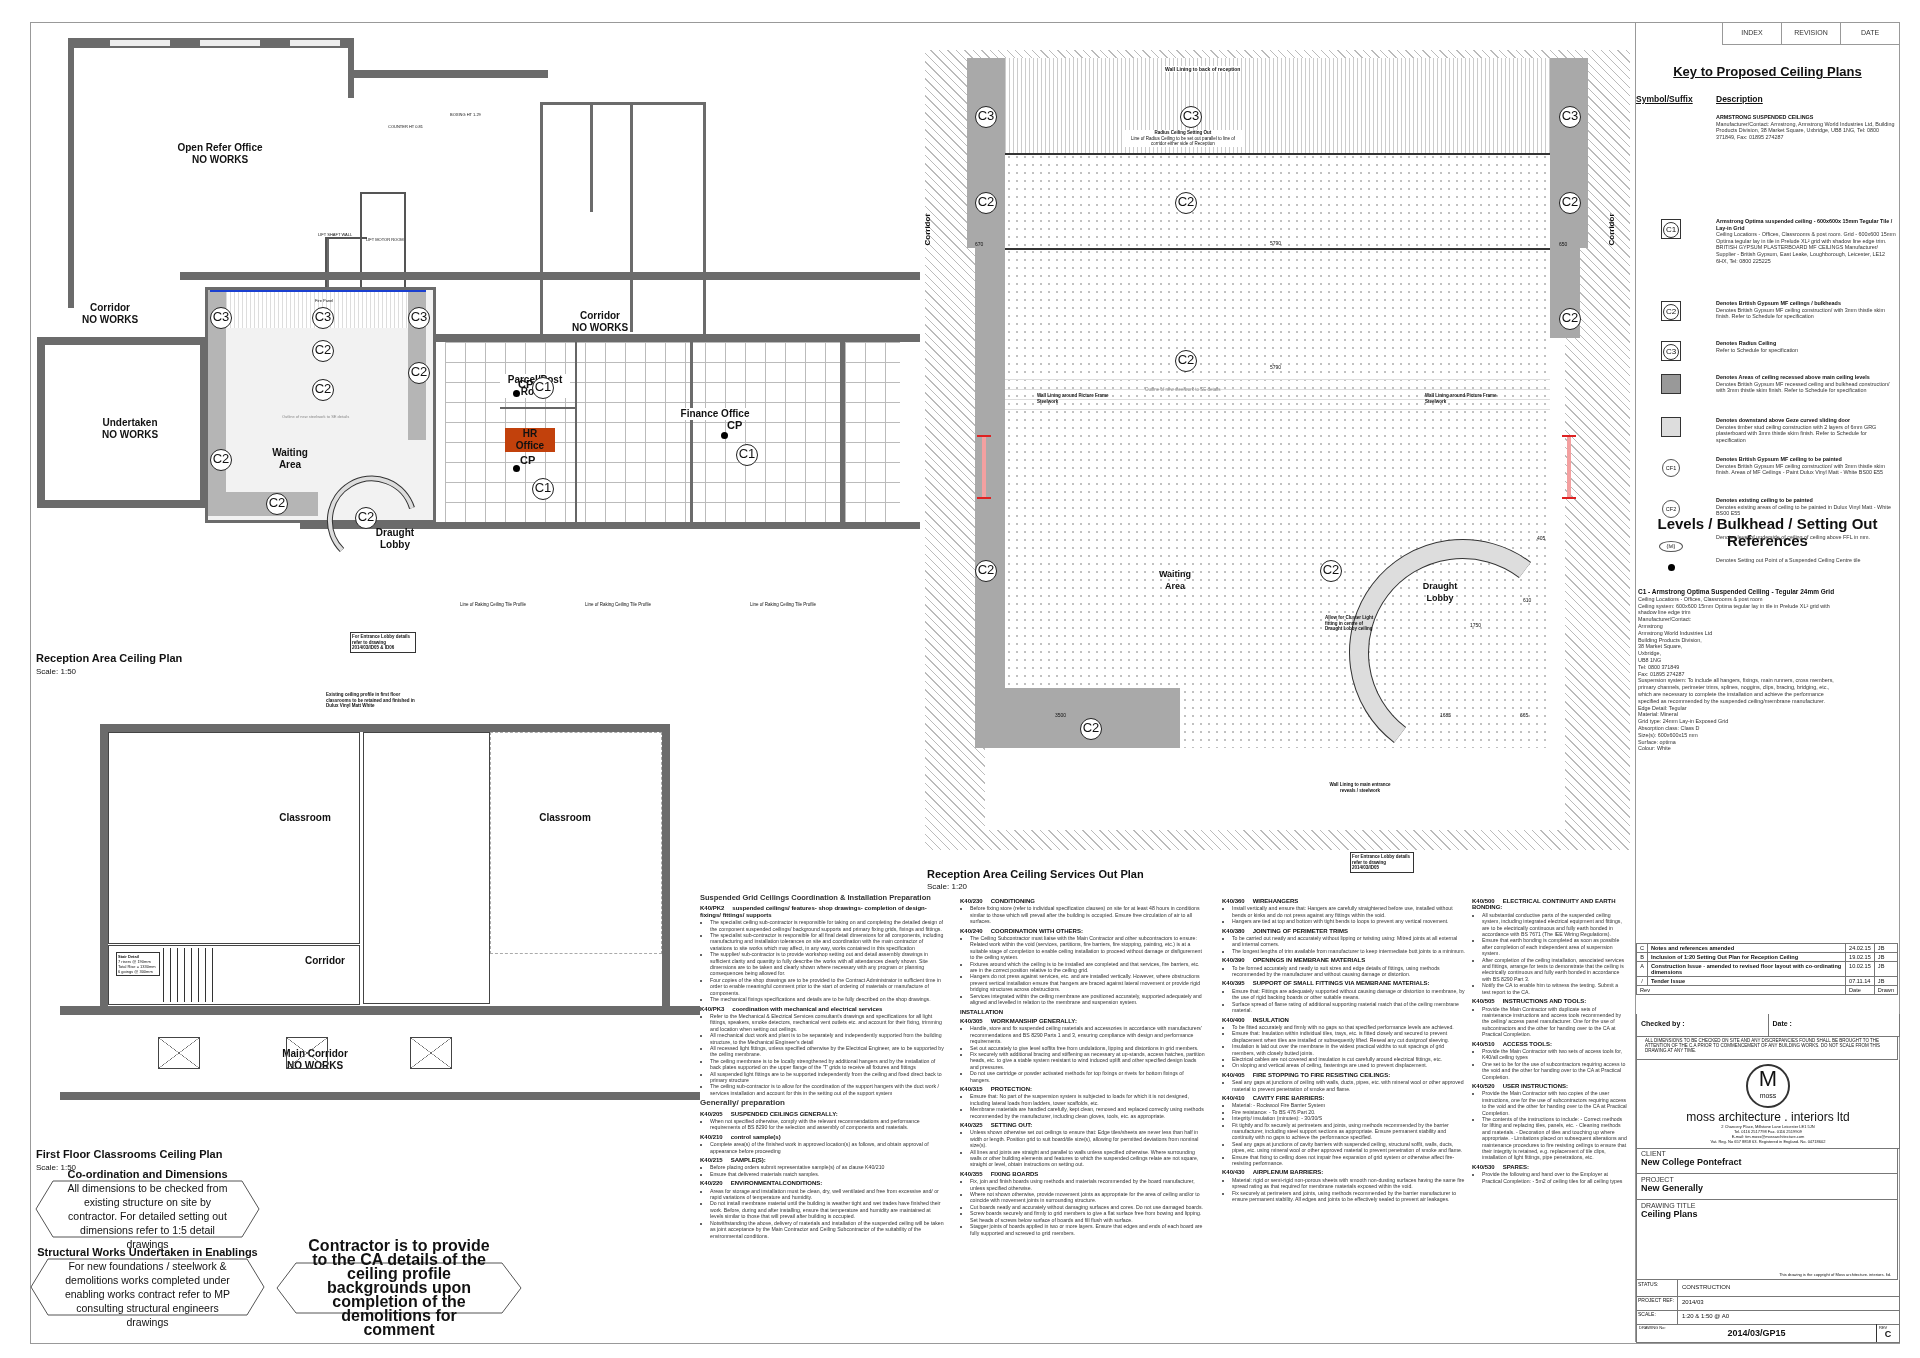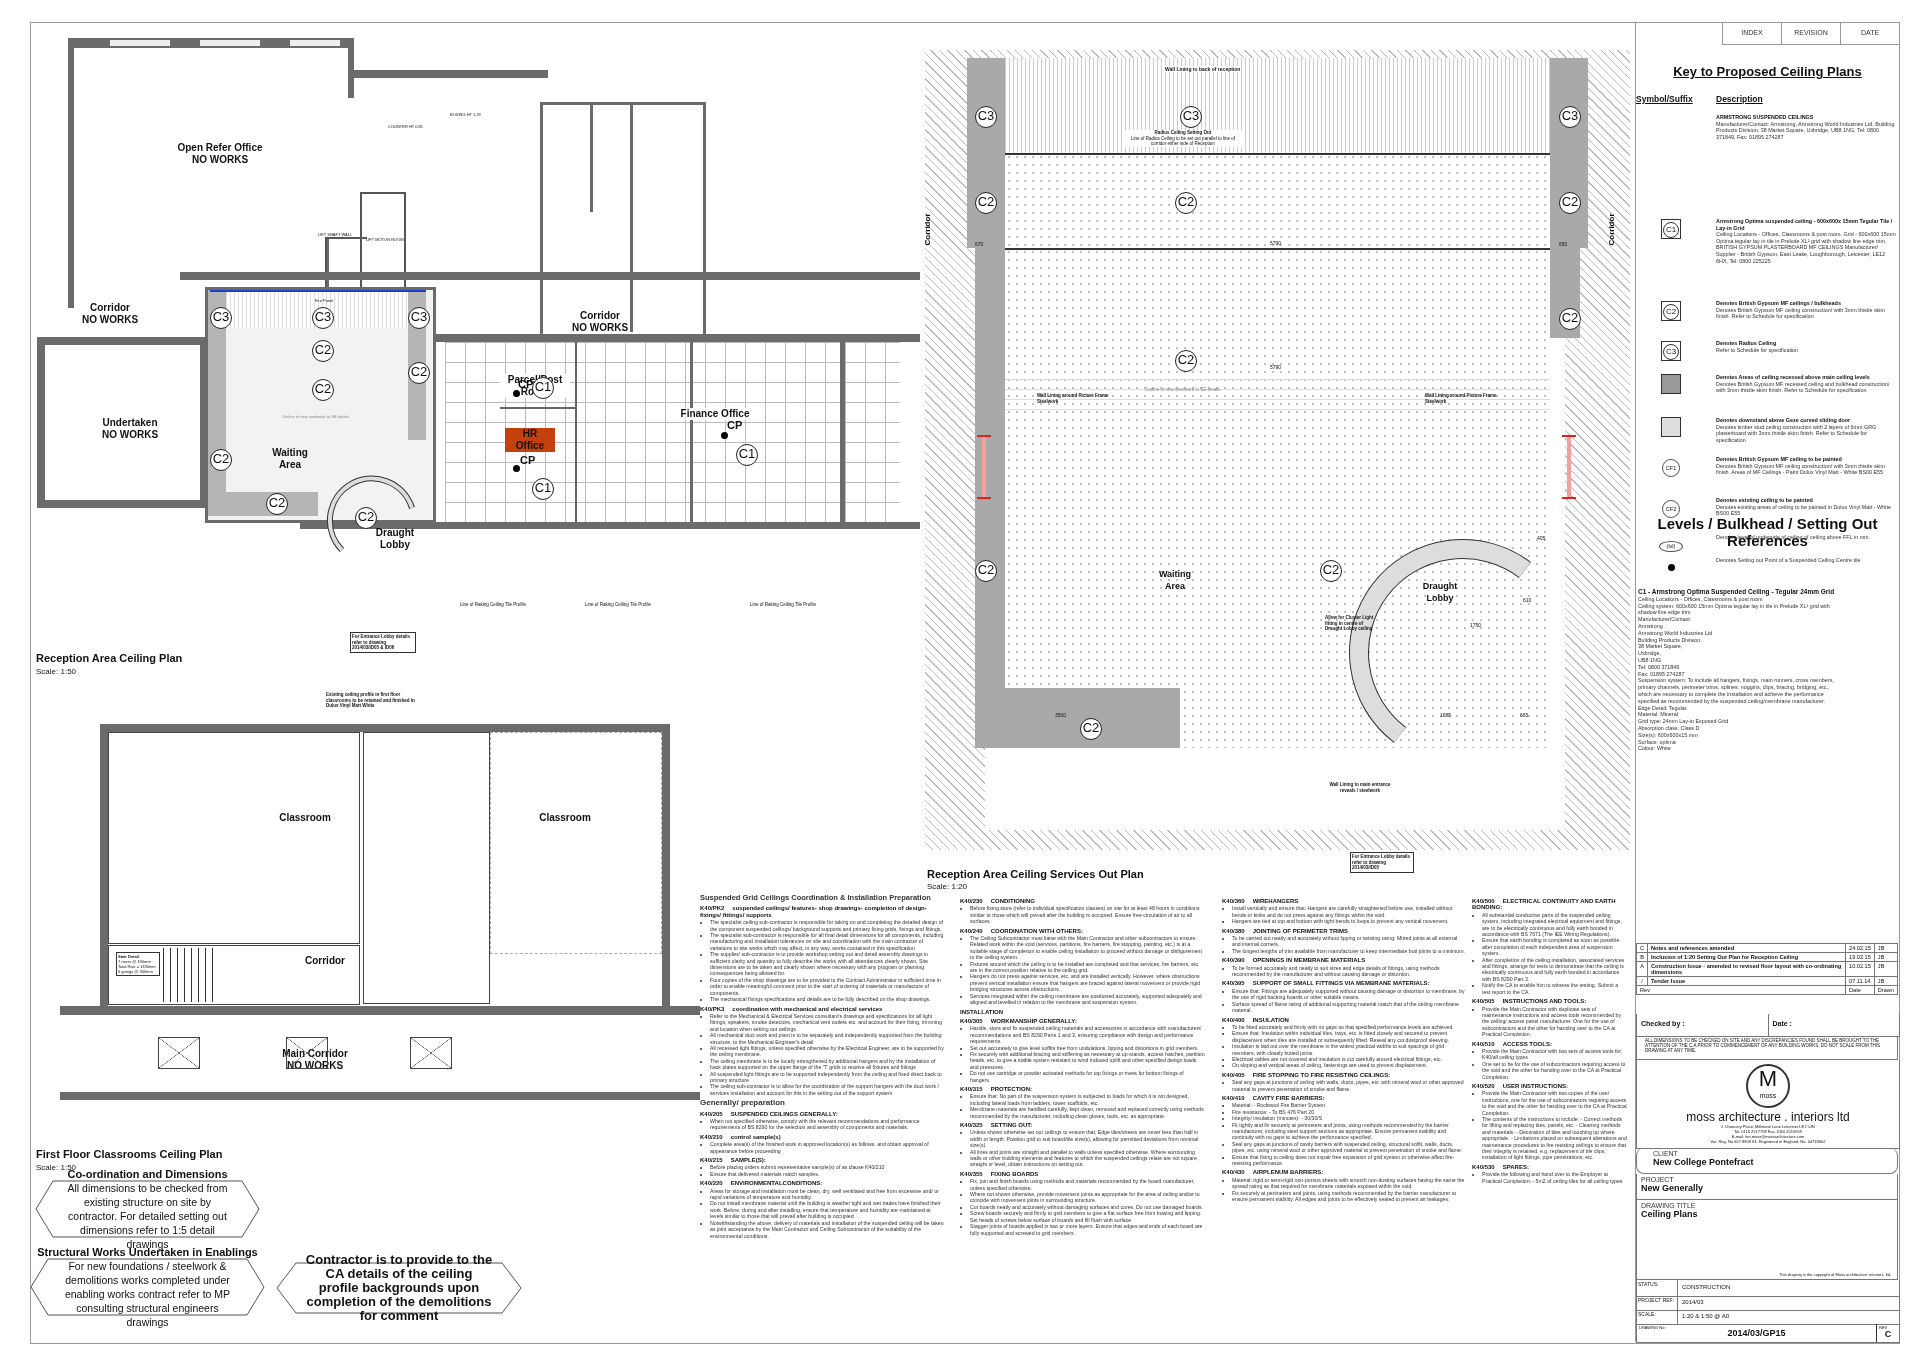--- a/index.html
+++ b/index.html
@@ -201,21 +201,21 @@
     </svg>
   <div class="txt">
       <b>Structural Works Undertaken in Enablings</b>
       <span style="padding:0 24px;">For new foundations / steelwork &amp; demolitions works completed under enabling works contract refer to MP consulting structural engineers drawings</span>
     </div>
 </div>
 <div class="hex" style="left:276px;top:1262px;width:246px;height:52px;">
   <svg width="246" height="52">
       <polygon points="20,1 226,1 245,26 226,51 20,51 1,26" fill="#fff" stroke="#555"></polygon>
     </svg>
-  <div class="txt" style="font-weight:bold;font-size:13px;">
+  <div class="txt" style="font-weight:bold;font-size:16px;">
       <span style="padding:0 28px;">Contractor is to provide to the CA details of the ceiling profile backgrounds upon completion of the demolitions for comment</span>
     </div>
 </div>
 
 <div class="abs" style="left:925px;top:30px;width:705px;height:860px;">
   <div class="abs" style="left:0;top:20px;width:705px;height:800px;background:repeating-linear-gradient(45deg,#fff 0 5px,#bbb 5px 6px);"></div>
   <div class="abs" style="left:60px;top:50px;width:580px;height:750px;background:#fff;"></div>
   <div class="abs" style="left:80px;top:28px;width:545px;height:95px;background:repeating-linear-gradient(90deg,#ccc 0 1px,#fff 1px 4px);border-bottom:2px solid #333;"></div>
   <div class="abs" style="left:80px;top:123px;width:545px;height:95px;background:radial-gradient(#aaa 0.6px,transparent 1px);background-size:8px 8px;border-bottom:2px solid #333;"></div>
   <div class="abs" style="left:80px;top:218px;width:545px;height:500px;background:radial-gradient(#aaa 0.6px,transparent 1px);background-size:8px 8px;"></div>
@@ -572,21 +572,21 @@
   <div style="width:40px;height:40px;margin:4px auto 0;border:2px solid #333;border-radius:50%;position:relative;">
     <div style="font-size:22px;line-height:26px;">M</div>
     <div style="font-size:7px;line-height:7px;">moss</div>
   </div>
   <div style="font-size:12px;margin-top:2px;">moss architecture . interiors ltd</div>
   <div style="font-size:4px;">2 Chancery Place, Millstone Lane Leicester LE1 5JN</div>
   <div style="font-size:4px;">Tel. 0116 2517798  Fax. 0116 2519909</div>
   <div style="font-size:4px;">E-mail: tim.moss@mossarchitecture.com</div>
   <div style="font-size:4px;">Vat. Reg. No 657 8858 63. Registered in England. No. 04718602</div>
 </div>
-<div class="tb-box" style="top:1148px;height:26px;padding:2px 16px;box-sizing:border-box;border-radius:8px;">
+<div class="tb-box" style="top:1148px;height:26px;padding:2px 4px;box-sizing:border-box;">
   <div class="tb-small">CLIENT</div>
   <div class="tb-big">New College Pontefract</div>
 </div>
 <div class="tb-box" style="top:1174px;height:26px;padding:2px 4px;box-sizing:border-box;">
   <div class="tb-small">PROJECT</div>
   <div class="tb-big">New Generally</div>
 </div>
 <div class="tb-box" style="top:1200px;height:80px;padding:2px 4px;box-sizing:border-box;position:absolute;">
   <div class="tb-small">DRAWING TITLE</div>
   <div class="tb-big">Ceiling Plans</div>

